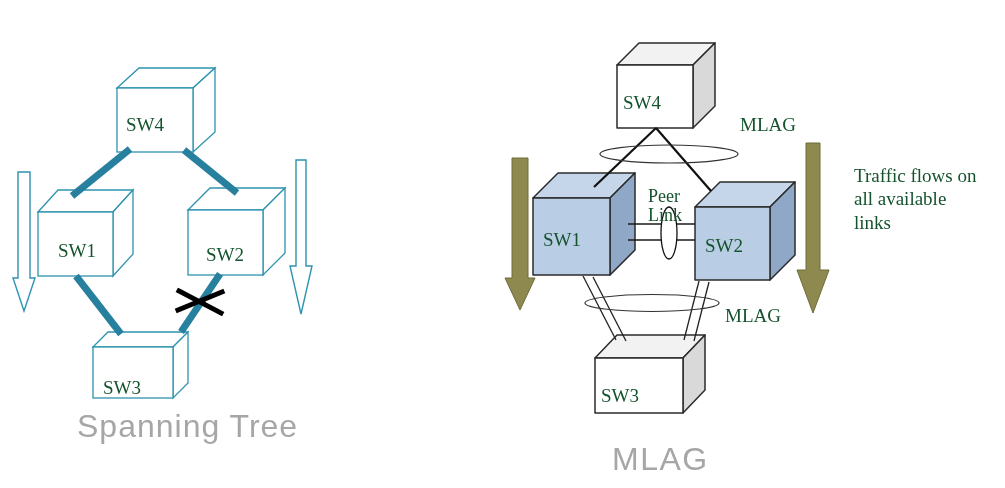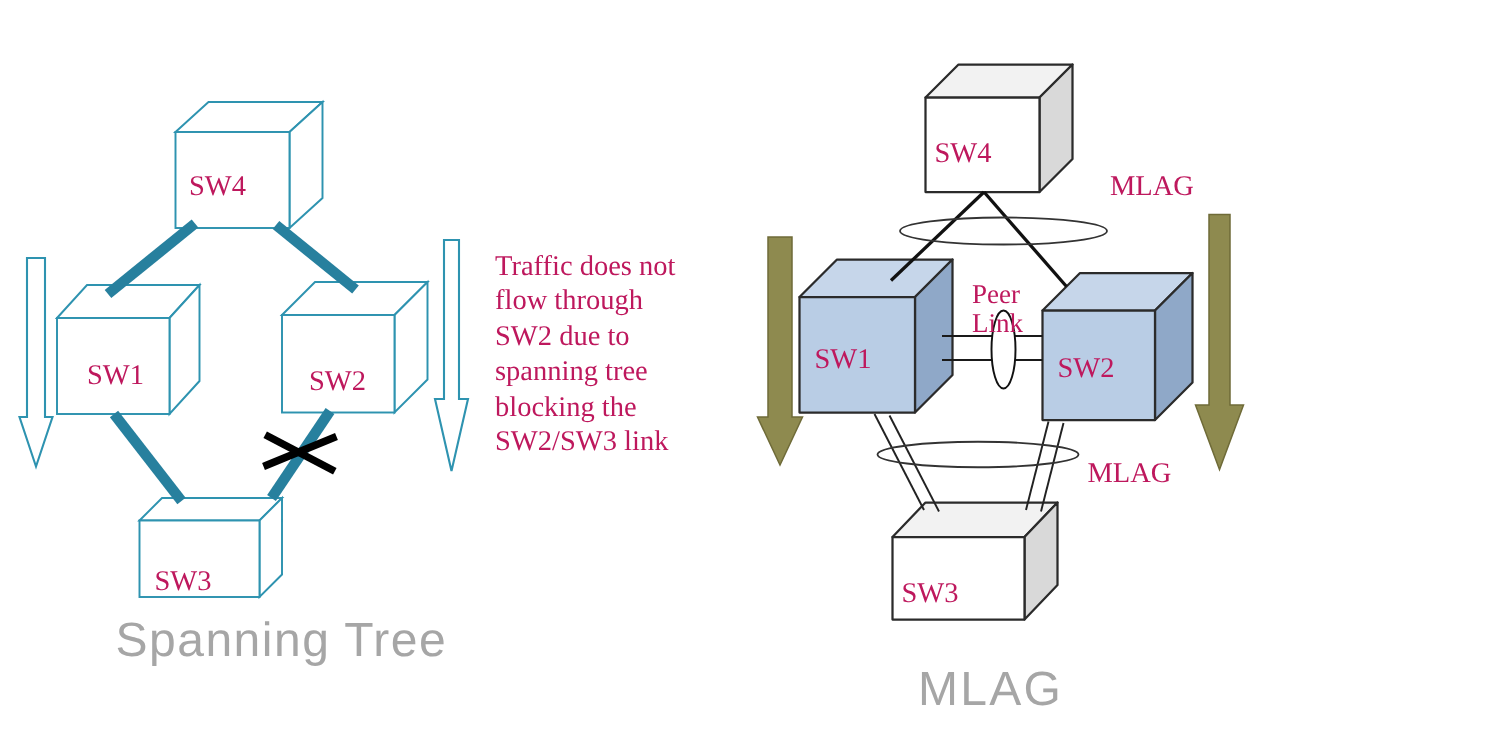--- a/index.html
+++ b/index.html
@@ -7,21 +7,21 @@
     position: relative;
     width: 1005px;
     height: 488px;
     background: #ffffff;
     overflow: hidden;
     font-family: "Liberation Serif", serif;
   }
   .canvas svg { position: absolute; left: 0; top: 0; }
   .label {
     position: absolute;
-    color: #be185d;
+    color: #14532d;
     font-family: "Liberation Serif", serif;
     font-size: 19px;
     line-height: 21px;
     white-space: pre-line;
   }
   .annotation { line-height: 23.4px; }
   .peer-label { font-size: 18px; line-height: 19px; }
   .diagram-title {
     position: absolute;
     font-family: "Liberation Sans", sans-serif;
@@ -129,31 +129,28 @@
         <line x1="709" y1="282" x2="694" y2="341"></line>
       </g>
       <ellipse class="ellipse-marker" cx="652" cy="303" rx="67" ry="8.5"></ellipse>
     </g>
   </svg>
 
   <div class="label" style="left:126px; top:114px;">SW4</div>
   <div class="label" style="left:58px;  top:240px;">SW1</div>
   <div class="label" style="left:206px; top:244px;">SW2</div>
   <div class="label" style="left:103px; top:377px;">SW3</div>
-  <div class="label annotation" style="left:330px; top:166px; width:145px;">Traffic does not
-flow through
-SW2 due to
-spanning tree
-blocking the
-SW2/SW3 link</div>
   <div class="diagram-title" style="left:77px; top:408px;">Spanning Tree</div>
 
   <div class="label" style="left:623px; top:92px;">SW4</div>
   <div class="label" style="left:740px; top:114px;">MLAG</div>
   <div class="label peer-label" style="left:648px; top:187px;">Peer
 Link</div>
   <div class="label" style="left:543px; top:229px;">SW1</div>
   <div class="label" style="left:705px; top:235px;">SW2</div>
   <div class="label" style="left:725px; top:305px;">MLAG</div>
   <div class="label" style="left:601px; top:385px;">SW3</div>
+  <div class="label annotation" style="left:854px; top:164px; width:150px;">Traffic flows on
+all available
+links</div>
   <div class="diagram-title" style="left:612px; top:441px; letter-spacing:1.5px;">MLAG</div>
 
 </div>
 
 </body></html>

